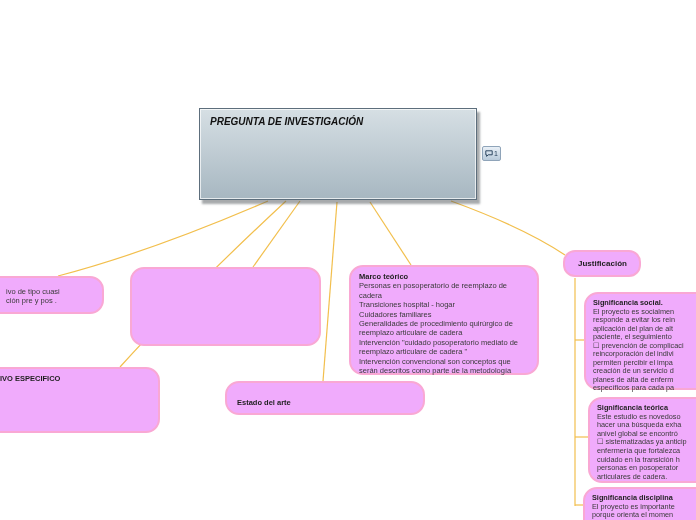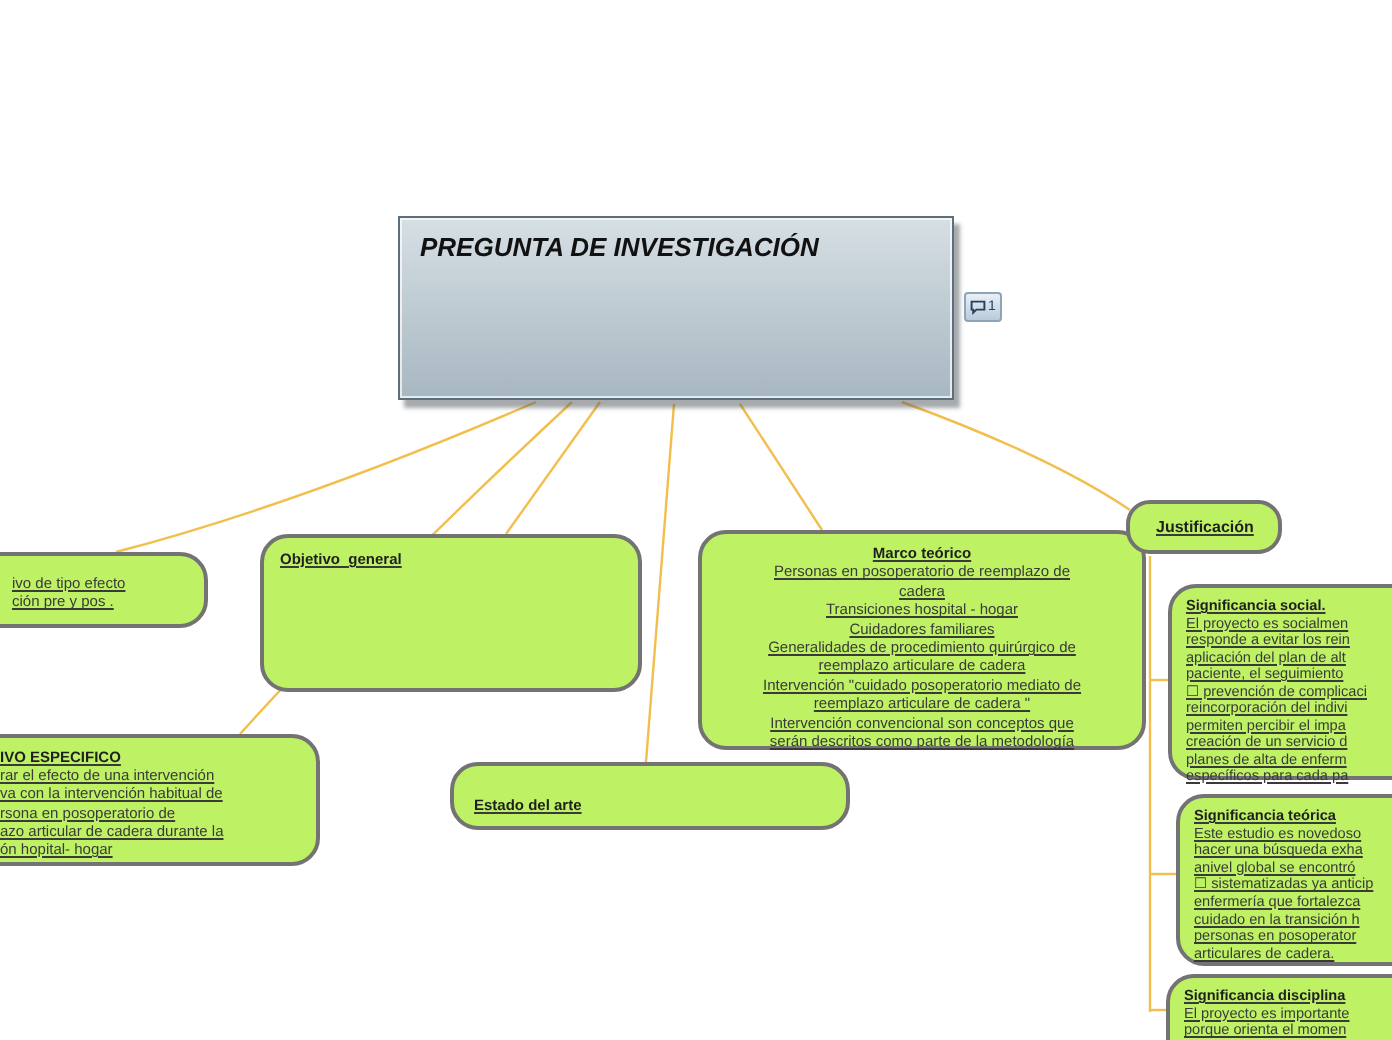--- a/index.html
+++ b/index.html
@@ -2,53 +2,53 @@
 <html><head>
 <meta charset="utf-8">
 <style>
   html,body{margin:0;padding:0;}
   body{
     width:696px;height:520px;position:relative;overflow:hidden;background:#ffffff;
     font-family:"Liberation Sans",sans-serif;
   }
   #connectors{position:absolute;left:0;top:0;z-index:1;}
   .node{
-    position:absolute;z-index:2;background:#bef264;
-    border:2px solid #737373;border-radius:14px;
+    position:absolute;z-index:2;background:#f0abfc;
+    border:2px solid #f9a8d4;border-radius:14px;
     box-sizing:border-box;color:#3a3a3a;
-    font-size:7.5px;line-height:9.2px;text-decoration:underline;
+    font-size:7.5px;line-height:9.2px;
   }
   .node .title{font-weight:bold;color:#1f1f1f;white-space:pre;}
   .node .body{white-space:pre;}
 
   .central{
     position:absolute;left:199px;top:108px;width:278px;height:92px;z-index:2;
     background:linear-gradient(#d6dfe4,#a7b7c1);
     border:1px solid #5d6e7c;
     box-shadow:3px 4px 2px rgba(80,85,90,0.5), inset 0 0 0 1px rgba(255,255,255,0.7);
     box-sizing:border-box;padding:7px 10px 6px 10px;color:#111;
     font-style:italic;
   }
-  .central .title{font-weight:bold;font-size:13px;margin-bottom:19px;white-space:pre;}
+  .central .title{font-weight:bold;font-size:10px;margin-bottom:19px;white-space:pre;}
   .central .body{font-size:8.2px;line-height:13px;white-space:pre;}
 
   .comment-badge{
     position:absolute;left:482px;top:146px;width:19px;height:15px;z-index:3;
     background:linear-gradient(#e9f0f7,#b9cada);
     border:1px solid #8fa4b9;border-radius:2px;
     display:flex;align-items:center;justify-content:center;gap:1px;
     font-size:7px;color:#27415c;box-sizing:border-box;cursor:pointer;
   }
 
   
   .n-diseno{left:-34px;top:276px;width:138px;height:38px;padding:9px 8px 8px 38px;}
   .n-obj-general{left:130px;top:267px;width:191px;height:79px;padding:6px 8px;}
   .n-obj-especifico{left:-38px;top:367px;width:198px;height:66px;padding:5px 8px 5px 36px;}
   .n-estado{left:225px;top:381px;width:200px;height:31px;padding:15px 10px;}
-  .n-marco{left:349px;top:265px;width:224px;height:110px;padding:5px 8px;line-height:9.4px;text-align:center;}
+  .n-marco{left:349px;top:265px;width:190px;height:110px;padding:5px 8px;line-height:9.4px;}
   .n-justificacion{left:563px;top:250px;width:78px;height:27px;padding:7px 0 0 13px;border-radius:12px;}
   .n-justificacion .title{font-size:8px;}
   .n-sig-social{left:584px;top:292px;width:150px;height:98px;padding:5px 7px;line-height:8.5px;font-size:7.3px;}
   .n-sig-teorica{left:588px;top:397px;width:146px;height:86px;padding:5px 7px;line-height:8.6px;font-size:7.3px;}
   .n-sig-disciplinar{left:583px;top:487px;width:150px;height:60px;padding:5px 7px;line-height:8.6px;font-size:7.3px;}
 </style>
 </head>
 <body>
 
 <svg id="connectors" width="696" height="520" viewBox="0 0 696 520">
@@ -71,35 +71,29 @@
 </div>
 
 <div class="comment-badge">
   <svg width="8" height="8" viewBox="0 0 10 10">
     <path d="M1 1 H9 V6 H4 L2 8 V6 H1 Z" fill="none" stroke="#27415c" stroke-width="1.2"></path>
   </svg>
   <span>1</span>
 </div>
 
 <div class="node n-diseno">
-  <div class="body">ivo de tipo efecto
+  <div class="body">ivo de tipo cuasi
 ción pre y pos .</div>
 </div>
 
 <div class="node n-obj-general">
-  <div class="title">Objetivo  general</div>
 </div>
 
 <div class="node n-obj-especifico">
   <div class="title">IVO ESPECIFICO</div>
-  <div class="body">rar el efecto de una intervención
-va con la intervención habitual de
-rsona en posoperatorio de
-azo articular de cadera durante la
-ón hopital- hogar</div>
 </div>
 
 <div class="node n-estado">
   <div class="title">Estado del arte</div>
 </div>
 
 <div class="node n-marco">
   <div class="title">Marco teórico</div>
   <div class="body">Personas en posoperatorio de reemplazo de
 cadera

